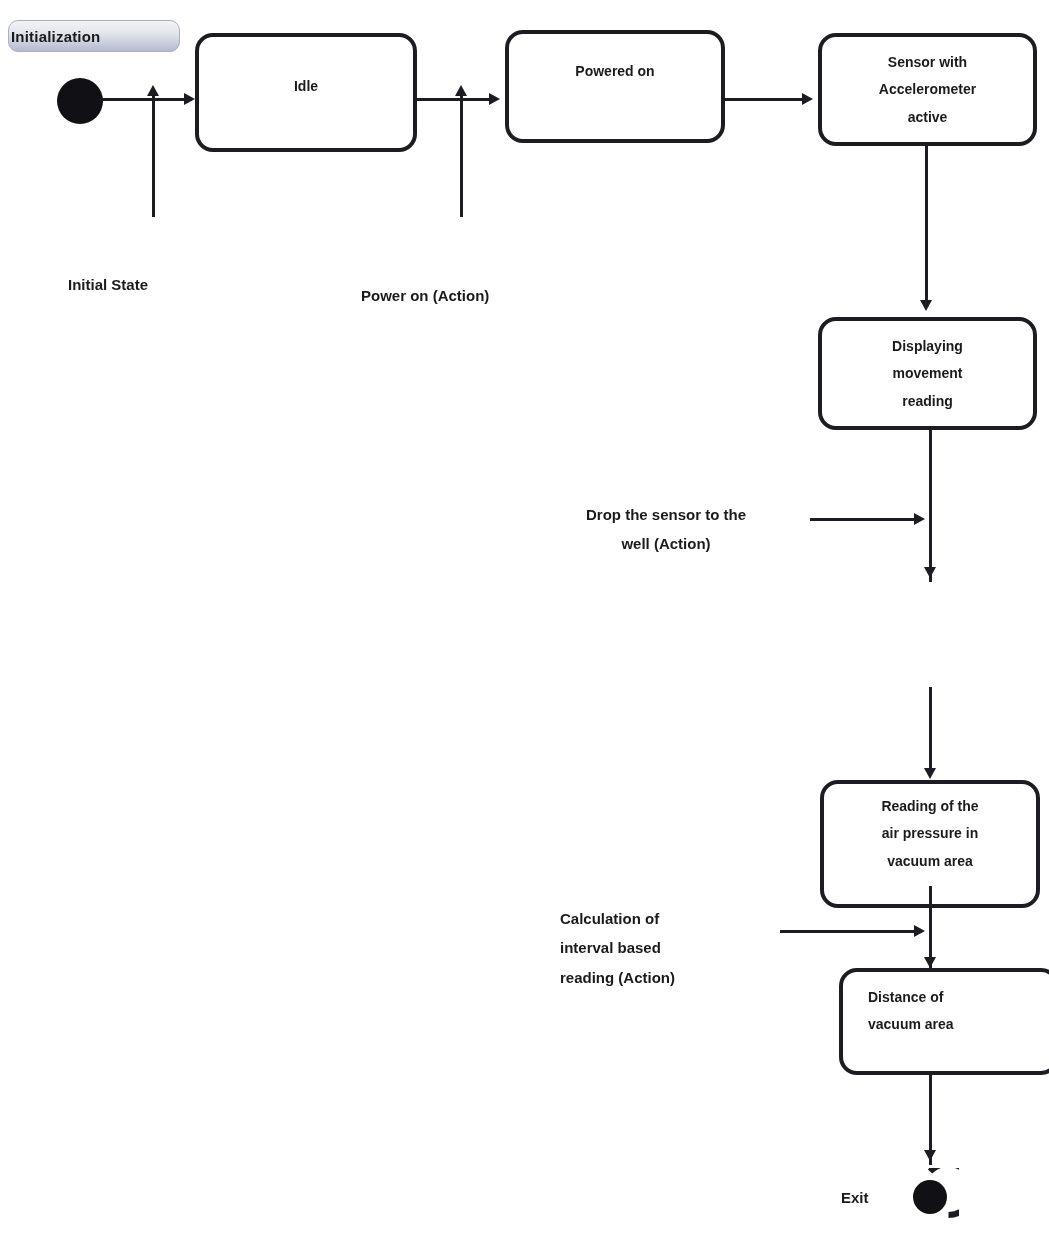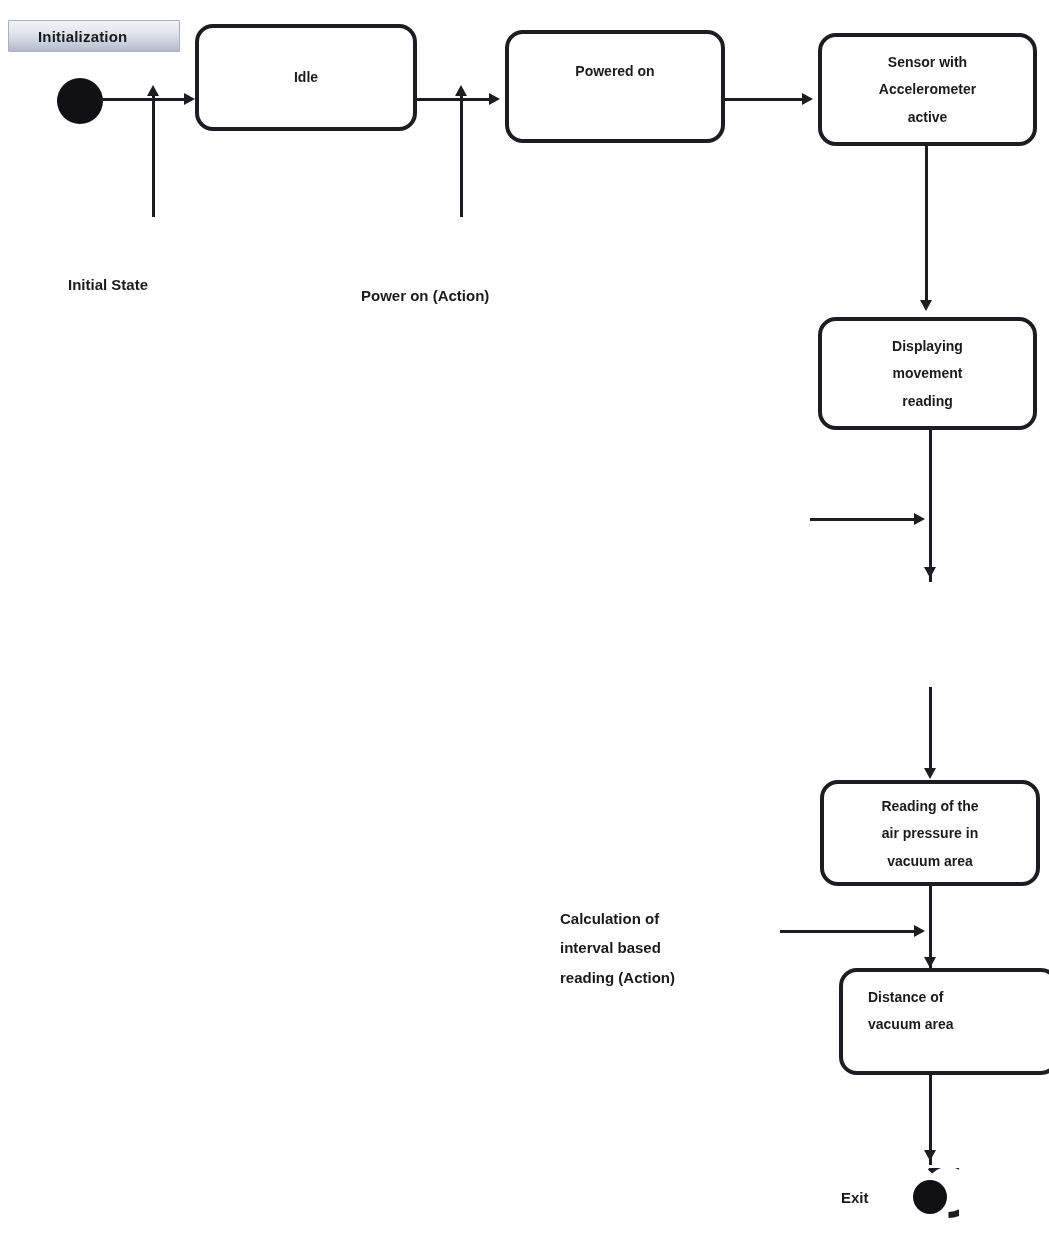--- a/index.html
+++ b/index.html
@@ -19,24 +19,24 @@
   
   .init-tag {
     position: absolute;
     left: 8px;
     top: 20px;
     width: 172px;
     height: 32px;
     box-sizing: border-box;
     background: linear-gradient(to bottom, #f2f3f6 0%, #e3e6ed 38%, #c9cfdd 72%, #b2bacd 100%);
     border: 1px solid #a8b0c2;
-    border-radius: 1px;
+    border-radius: 10px;
     display: flex;
     align-items: center;
-    padding-left: 29px;
+    padding-left: 2px;
     font-size: 15px;
     font-weight: bold;
     color: #1b1b1b;
     letter-spacing: 0.2px;
   }
 
   
   .state {
     position: absolute;
     box-sizing: border-box;
@@ -142,21 +142,21 @@
 
   <div class="hline" style="left:415px; top:98px; width:80px;"></div>
   <div class="arrow-right" style="left:489px; top:93px;"></div>
 
   <div class="vline" style="left:460px; top:92px; height:125px;"></div>
   <div class="arrow-up" style="left:455px; top:85px;"></div>
 
   <div class="hline" style="left:723px; top:98px; width:85px;"></div>
   <div class="arrow-right" style="left:802px; top:93px;"></div>
 
-  <div class="state center" style="left:195px; top:24px; width:222px; height:107px;padding-left:25px;">
+  <div class="state center" style="left:195px; top:33px; width:222px; height:119px;padding-left:25px;">
     <span class="label" style="top:36px;">Idle</span>
   </div>
 
   <div class="state center" style="left:505px; top:30px; width:220px; height:113px;">
     <span class="label" style="top:24px;">Powered on</span>
   </div>
 
   <div class="state center" style="left:818px; top:33px; width:219px; height:113px;">
     <span class="label" style="top:12px;">Sensor with
 Accelerometer
@@ -175,26 +175,28 @@
 movement
 reading</span>
   </div>
 
   <div class="vline" style="left:929px; top:430px; height:152px;"></div>
   <div class="arrow-down" style="left:924px; top:567px;"></div>
 
   <div class="hline" style="left:810px; top:518px; width:110px;"></div>
   <div class="arrow-right" style="left:914px; top:513px;"></div>
 
+  <div class="txt center" style="left:548px; top:500px; width:236px;">Drop the sensor to the
+well (Action)</div>
 
 
   <div class="vline" style="left:929px; top:687px; height:85px;"></div>
   <div class="arrow-down" style="left:924px; top:768px;"></div>
 
-  <div class="state center" style="left:820px; top:780px; width:220px; height:106px;">
+  <div class="state center" style="left:820px; top:780px; width:220px; height:128px;">
     <span class="label" style="top:9px;">Reading of the
 air pressure in
 vacuum area</span>
   </div>
 
   <div class="vline" style="left:929px; top:886px; height:86px;"></div>
   <div class="arrow-down" style="left:924px; top:957px;"></div>
 
   <div class="hline" style="left:780px; top:930px; width:142px;"></div>
   <div class="arrow-right" style="left:914px; top:925px;"></div>

